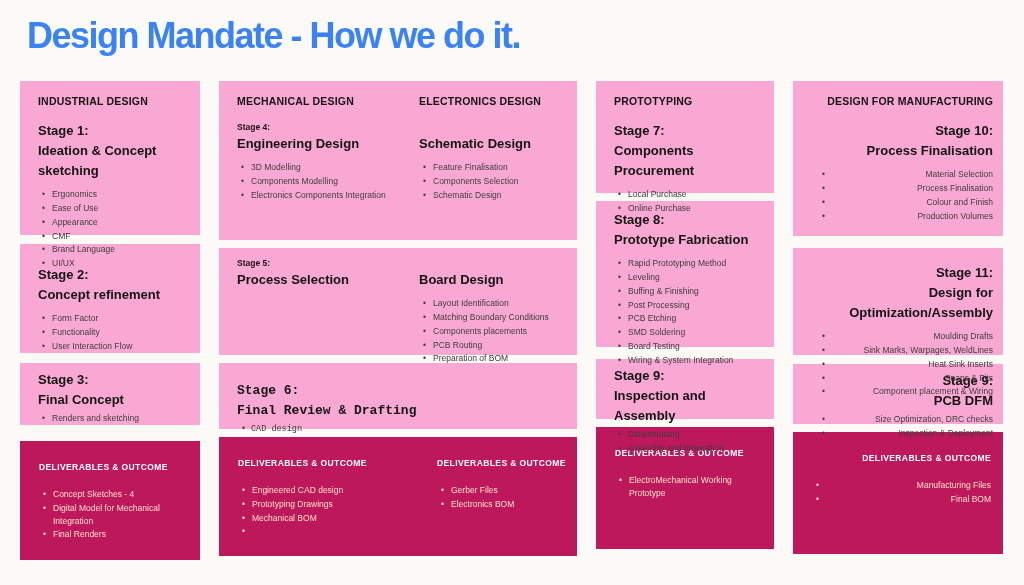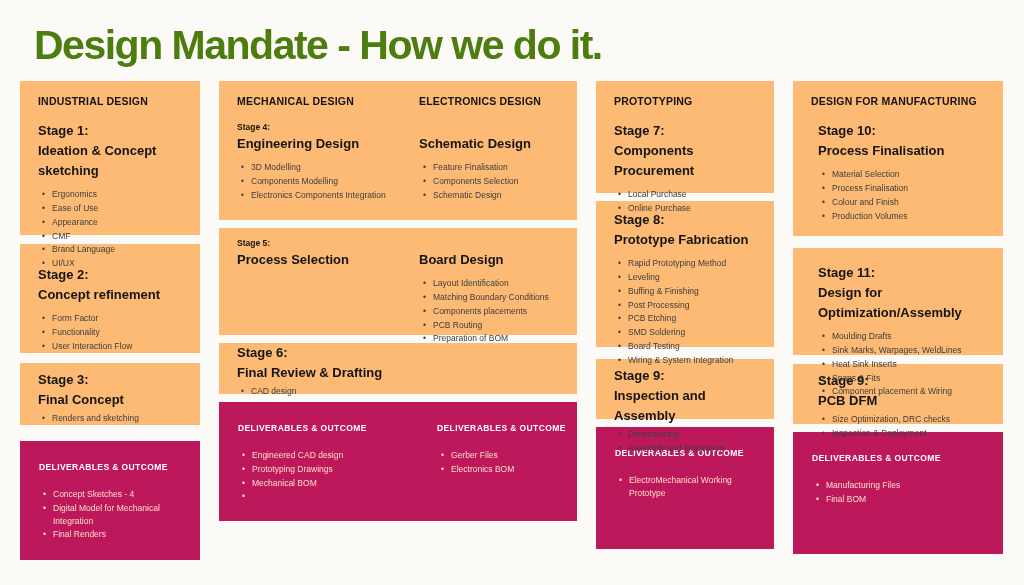--- a/index.html
+++ b/index.html
@@ -6,47 +6,47 @@
   body {
     width: 1024px; height: 585px;
     background: #FBFAF7;
     font-family: "Liberation Sans", sans-serif;
     position: relative;
     overflow: hidden;
     color: #161616;
   }
   .page-title {
     position: absolute; top: 10px; left: 22px;
-    margin: 12px;
-    font-size: 41px; font-weight: 800; letter-spacing: -1.5px;
-    color: #4d7c0f;
+    margin: 5px;
+    font-size: 36px; font-weight: 800; letter-spacing: -1.5px;
+    color: #3b82f6;
   }
   .board {
     position: absolute; top: 81px; left: 20px;
     display: flex; gap: 19px;
     align-items: flex-start;
   }
   .col { display: flex; flex-direction: column; }
   .col1 { width: 180px; }
   .col2 { width: 358px; }
   .col3 { width: 178px; }
-  .col4 { width: 210px; }
+  .col4 { width: 210px; text-align: right; }
 
   .box { box-sizing: border-box; }
-  .gray { background: #fdba74; padding: 14px 10px 8px 18px; }
+  .gray { background: #f9a8d4; padding: 14px 10px 8px 18px; }
   .orange { background: #be185d; padding: 14px 12px 8px 19px; }
 
   
   .c1r1 { height: 154px; margin-bottom: 9px; }
   .c1r2 { height: 109px; margin-bottom: 10px; padding-top: 21px; }
   .c1r3 { height: 62px;  margin-bottom: 16px;  padding-top: 7px; }
   .c1r4 { height: 119px; }
-  .c2r1 { height: 139px; margin-bottom: 8px; }
+  .c2r1 { height: 159px; margin-bottom: 8px; }
   .c2r2 { height: 107px; margin-bottom: 8px; padding-top: 9px; }
-  .c2r3 { height: 51px;  margin-bottom: 8px; padding-top: 0; }
+  .c2r3 { height: 66px;  margin-bottom: 8px; padding-top: 18px; font-family: Liberation Mono, monospace; }
   .c2r4 { height: 119px; }
   .c3r1 { height: 112px; margin-bottom: 8px; }
   .c3r2 { height: 146px; margin-bottom: 12px; padding-top: 9px; }
   .c3r3 { height: 60px;  margin-bottom: 8px;  padding-top: 7px; }
   .c3r4 { height: 122px; }
   .c4r1 { height: 155px; margin-bottom: 12px; }
   .c4r2 { height: 107px; margin-bottom: 9px; padding-top: 15px; }
   .c4r3 { height: 60px;  margin-bottom: 8px; padding-top: 7px; }
   .c4r4 { height: 122px; }
 

